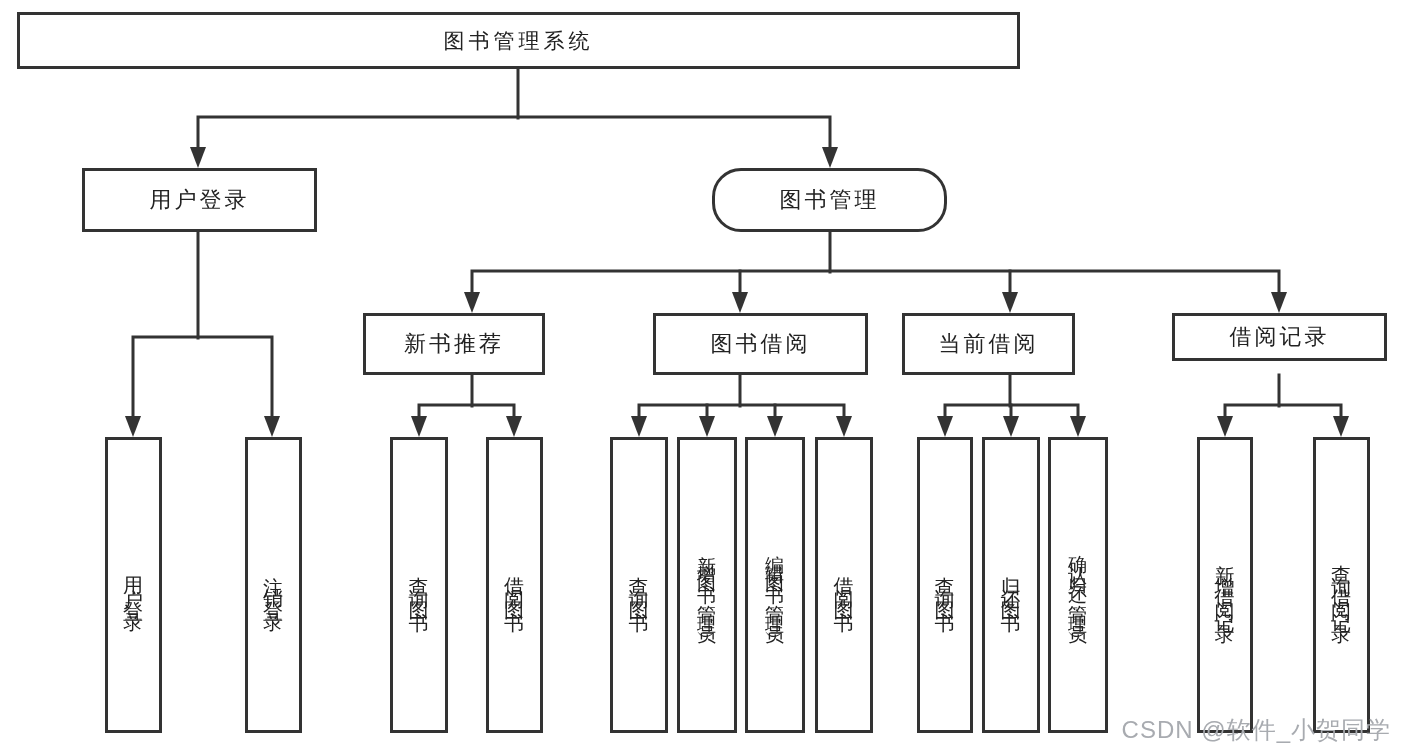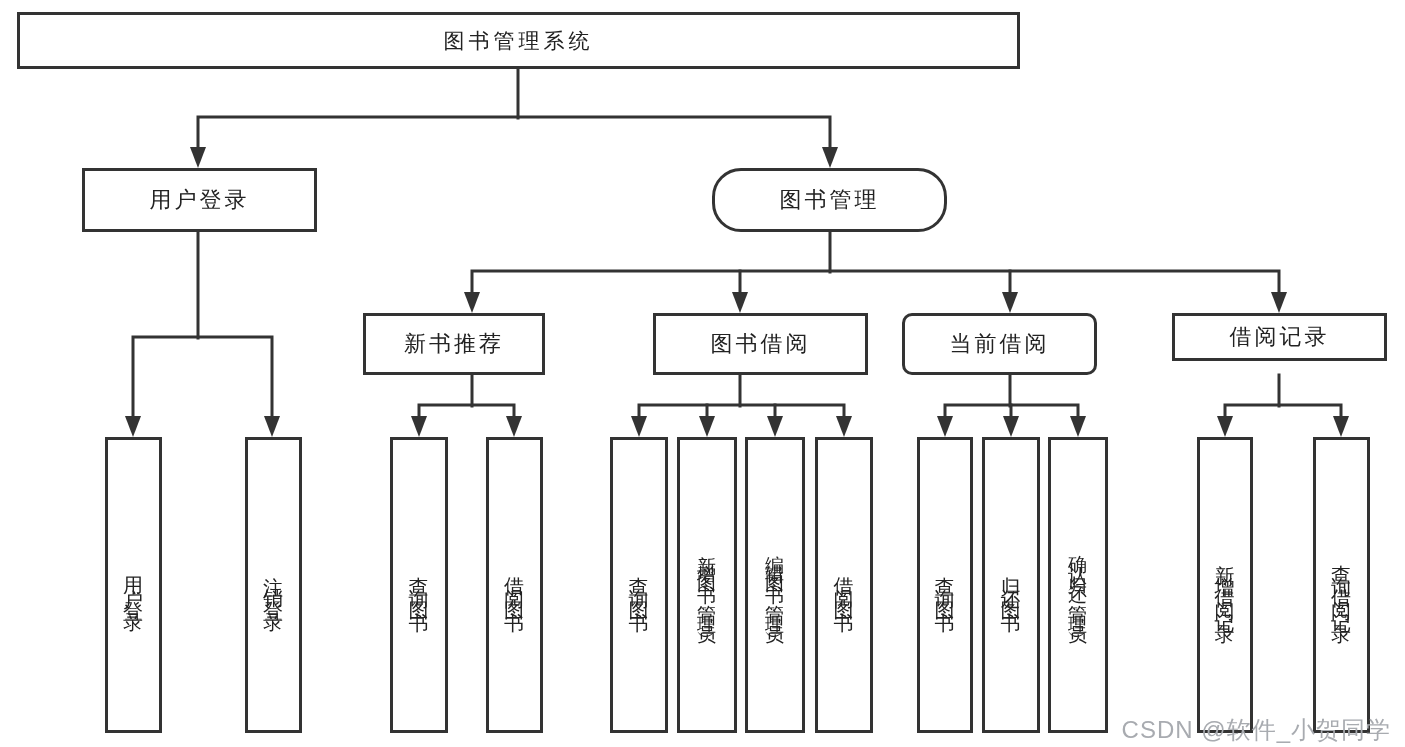--- a/index.html
+++ b/index.html
@@ -22,21 +22,21 @@
     writing-mode:vertical-lr;text-orientation:mixed;
     font-size:20px;letter-spacing:12px;white-space:nowrap;line-height:1;
   }
   .leaf.tall{letter-spacing:10px;font-size:19px;}
   
   #n-root{left:17px;top:12px;width:1003px;height:57px;}
   #n-user-login{left:82px;top:168px;width:235px;height:64px;}
   #n-book-mgmt{left:712px;top:168px;width:235px;height:64px;border-radius:29px;}
   #n-new-rec{left:363px;top:313px;width:182px;height:62px;}
   #n-borrowing{left:633px;top:313px;width:215px;height:62px;margin-left:20px;}
-  #n-current{left:902px;top:313px;width:195px;height:62px;border-radius:10px;}
+  #n-current{left:902px;top:313px;width:173px;height:62px;}
   #n-records{left:1172px;top:313px;width:215px;height:48px;}
   #l1{left:105px;top:437px;width:57px;height:296px;}
   #l2{left:245px;top:437px;width:57px;height:296px;}
   #l3{left:390px;top:437px;width:58px;height:296px;}
   #l4{left:486px;top:437px;width:57px;height:296px;}
   #l5{left:610px;top:437px;width:58px;height:296px;}
   #l6{left:677px;top:437px;width:60px;height:296px;}
   #l7{left:745px;top:437px;width:60px;height:296px;}
   #l8{left:815px;top:437px;width:58px;height:296px;}
   #l9{left:917px;top:437px;width:56px;height:296px;}

